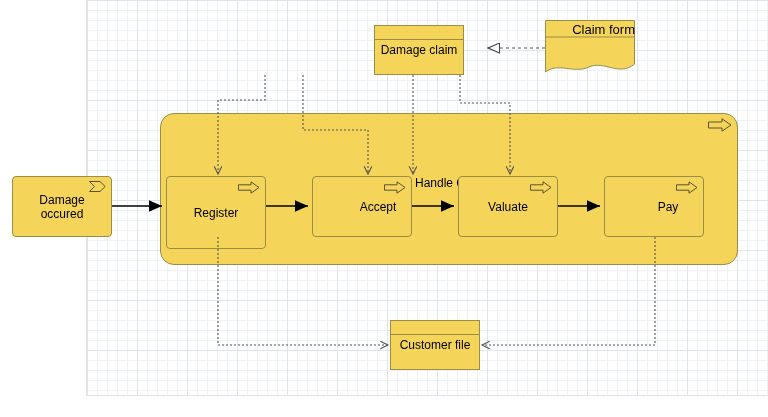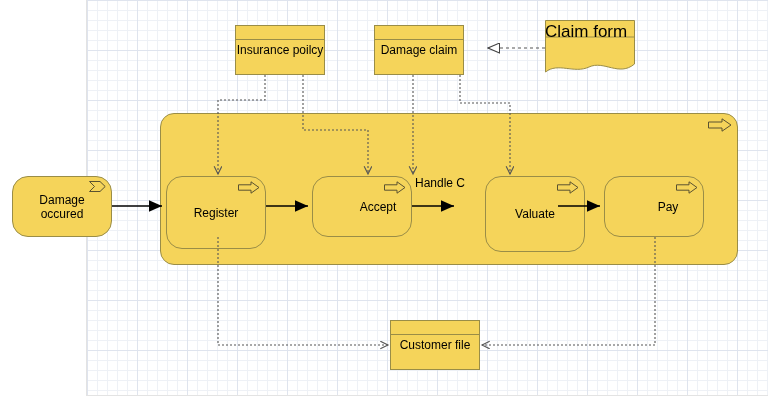--- a/index.html
+++ b/index.html
@@ -26,30 +26,30 @@
     z-index:0;
   }
   .node{
     position:absolute;
     background:var(--node-fill);
     border:1px solid var(--node-stroke);
     box-sizing:border-box;
     font-size:12px;
     color:#000;
   }
-  .rounded{border-radius:16px;display:flex;align-items:center;justify-content:center;text-align:center;padding:4px;}
+  .rounded{border-radius:4px;display:flex;align-items:center;justify-content:center;text-align:center;padding:4px;}
   .group{border-radius:14px;z-index:1;}
   .process,.event{z-index:2;}
   .object{z-index:2;display:flex;align-items:center;justify-content:center;text-align:center;}
   .obj-line{position:absolute;top:13px;left:0;right:0;border-top:1px solid var(--node-stroke);}
   .corner-icon{position:absolute;top:4px;right:5px;}
   .group-label{position:absolute;left:254px;top:62px;font-size:12px;}
   .claim-form{position:absolute;left:545px;top:20px;width:90px;height:58px;z-index:2;}
   .claim-form .shape{position:absolute;left:0;top:0;}
-  .claim-form .cf-label{position:absolute;top:2px;left:0;width:100%;text-align:left;font-size:17px;color:#000;}
+  .claim-form .cf-label{position:absolute;top:2px;left:0;width:100%;text-align:right;font-size:13px;color:#000;}
   svg.overlay{position:absolute;left:0;top:0;width:768px;height:417px;z-index:5;pointer-events:none;}
   .flow{stroke:var(--flow-arrow);stroke-width:1.5;fill:none;marker-end:url(#arrSolid);}
   .access{stroke:var(--dotted-line);stroke-width:1.1;fill:none;stroke-dasharray:2 2;marker-end:url(#arrOpen);}
   .realize{stroke:var(--dotted-line);stroke-width:1.1;fill:none;stroke-dasharray:3 3;marker-end:url(#arrHollow);}
   .mk-solid{fill:var(--flow-arrow);}
   .mk-open{fill:none;stroke:var(--dotted-line);stroke-width:1;}
   .mk-hollow{fill:#ffffff;stroke:#444444;stroke-width:1;}
   .icon-stroke{fill:none;stroke:#5a5230;stroke-width:1;}
   .cf-shape-path{fill:var(--node-fill);stroke:var(--node-stroke);stroke-width:1;}
   .cf-title-line{stroke:var(--node-stroke);stroke-width:1;}
@@ -82,38 +82,34 @@
     <span>Register</span>
   </div>
 
   <div class="node rounded process" style="left:312px;top:176px;width:100px;height:61px;padding-left:36px;">
     <svg class="corner-icon" width="22" height="13" viewBox="0 0 22 13">
       <polygon class="icon-stroke" points="0.5,3.8 13,3.8 13,0.8 21,6.5 13,12.2 13,9.2 0.5,9.2"></polygon>
     </svg>
     <span>Accept</span>
   </div>
 
-  <div class="node rounded process" style="left:485px;top:176px;width:100px;height:76px;">
+  <div class="node rounded process" style="left:458px;top:176px;width:100px;height:61px;">
     <svg class="corner-icon" width="22" height="13" viewBox="0 0 22 13">
       <polygon class="icon-stroke" points="0.5,3.8 13,3.8 13,0.8 21,6.5 13,12.2 13,9.2 0.5,9.2"></polygon>
     </svg>
     <span>Valuate</span>
   </div>
 
   <div class="node rounded process" style="left:604px;top:176px;width:100px;height:61px;padding-left:32px;">
     <svg class="corner-icon" width="22" height="13" viewBox="0 0 22 13">
       <polygon class="icon-stroke" points="0.5,3.8 13,3.8 13,0.8 21,6.5 13,12.2 13,9.2 0.5,9.2"></polygon>
     </svg>
     <span>Pay</span>
   </div>
 
-  <div class="node object" style="left:235px;top:25px;width:90px;height:50px;">
-    <div class="obj-line"></div>
-    <span>Insurance poilcy</span>
-  </div>
 
   <div class="node object" style="left:374px;top:25px;width:90px;height:50px;">
     <div class="obj-line"></div>
     <span>Damage claim</span>
   </div>
 
   <div class="node object" style="left:390px;top:320px;width:90px;height:50px;justify-content:center;">
     <div class="obj-line"></div>
     <span>Customer file</span>
   </div>

